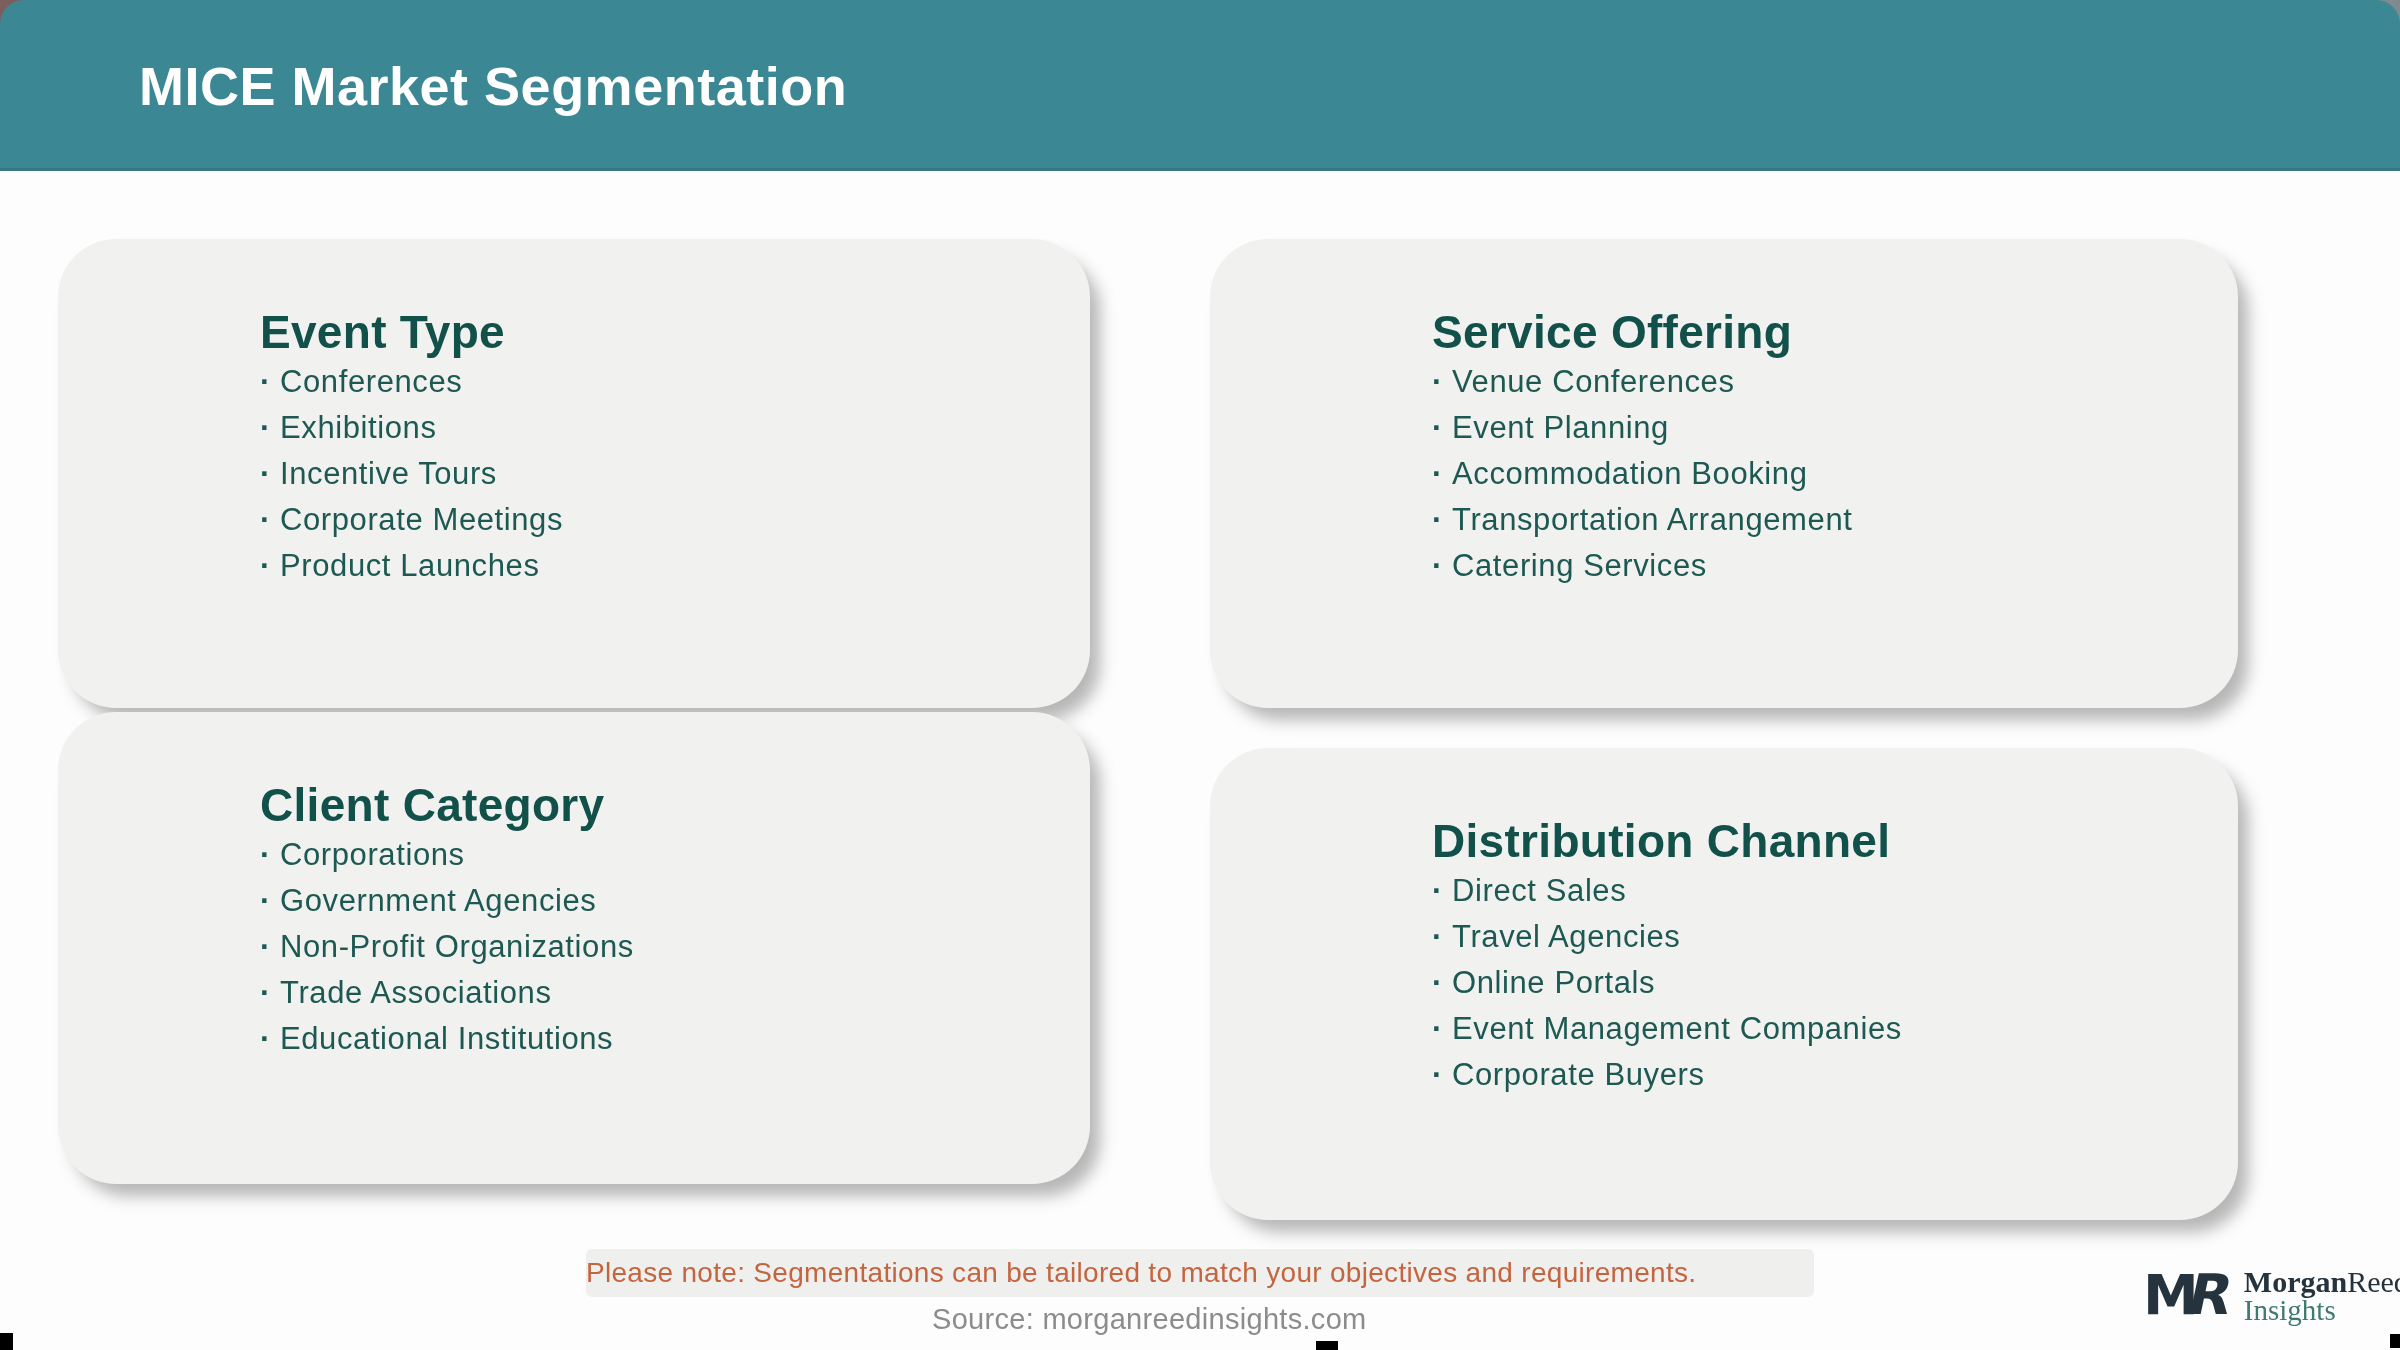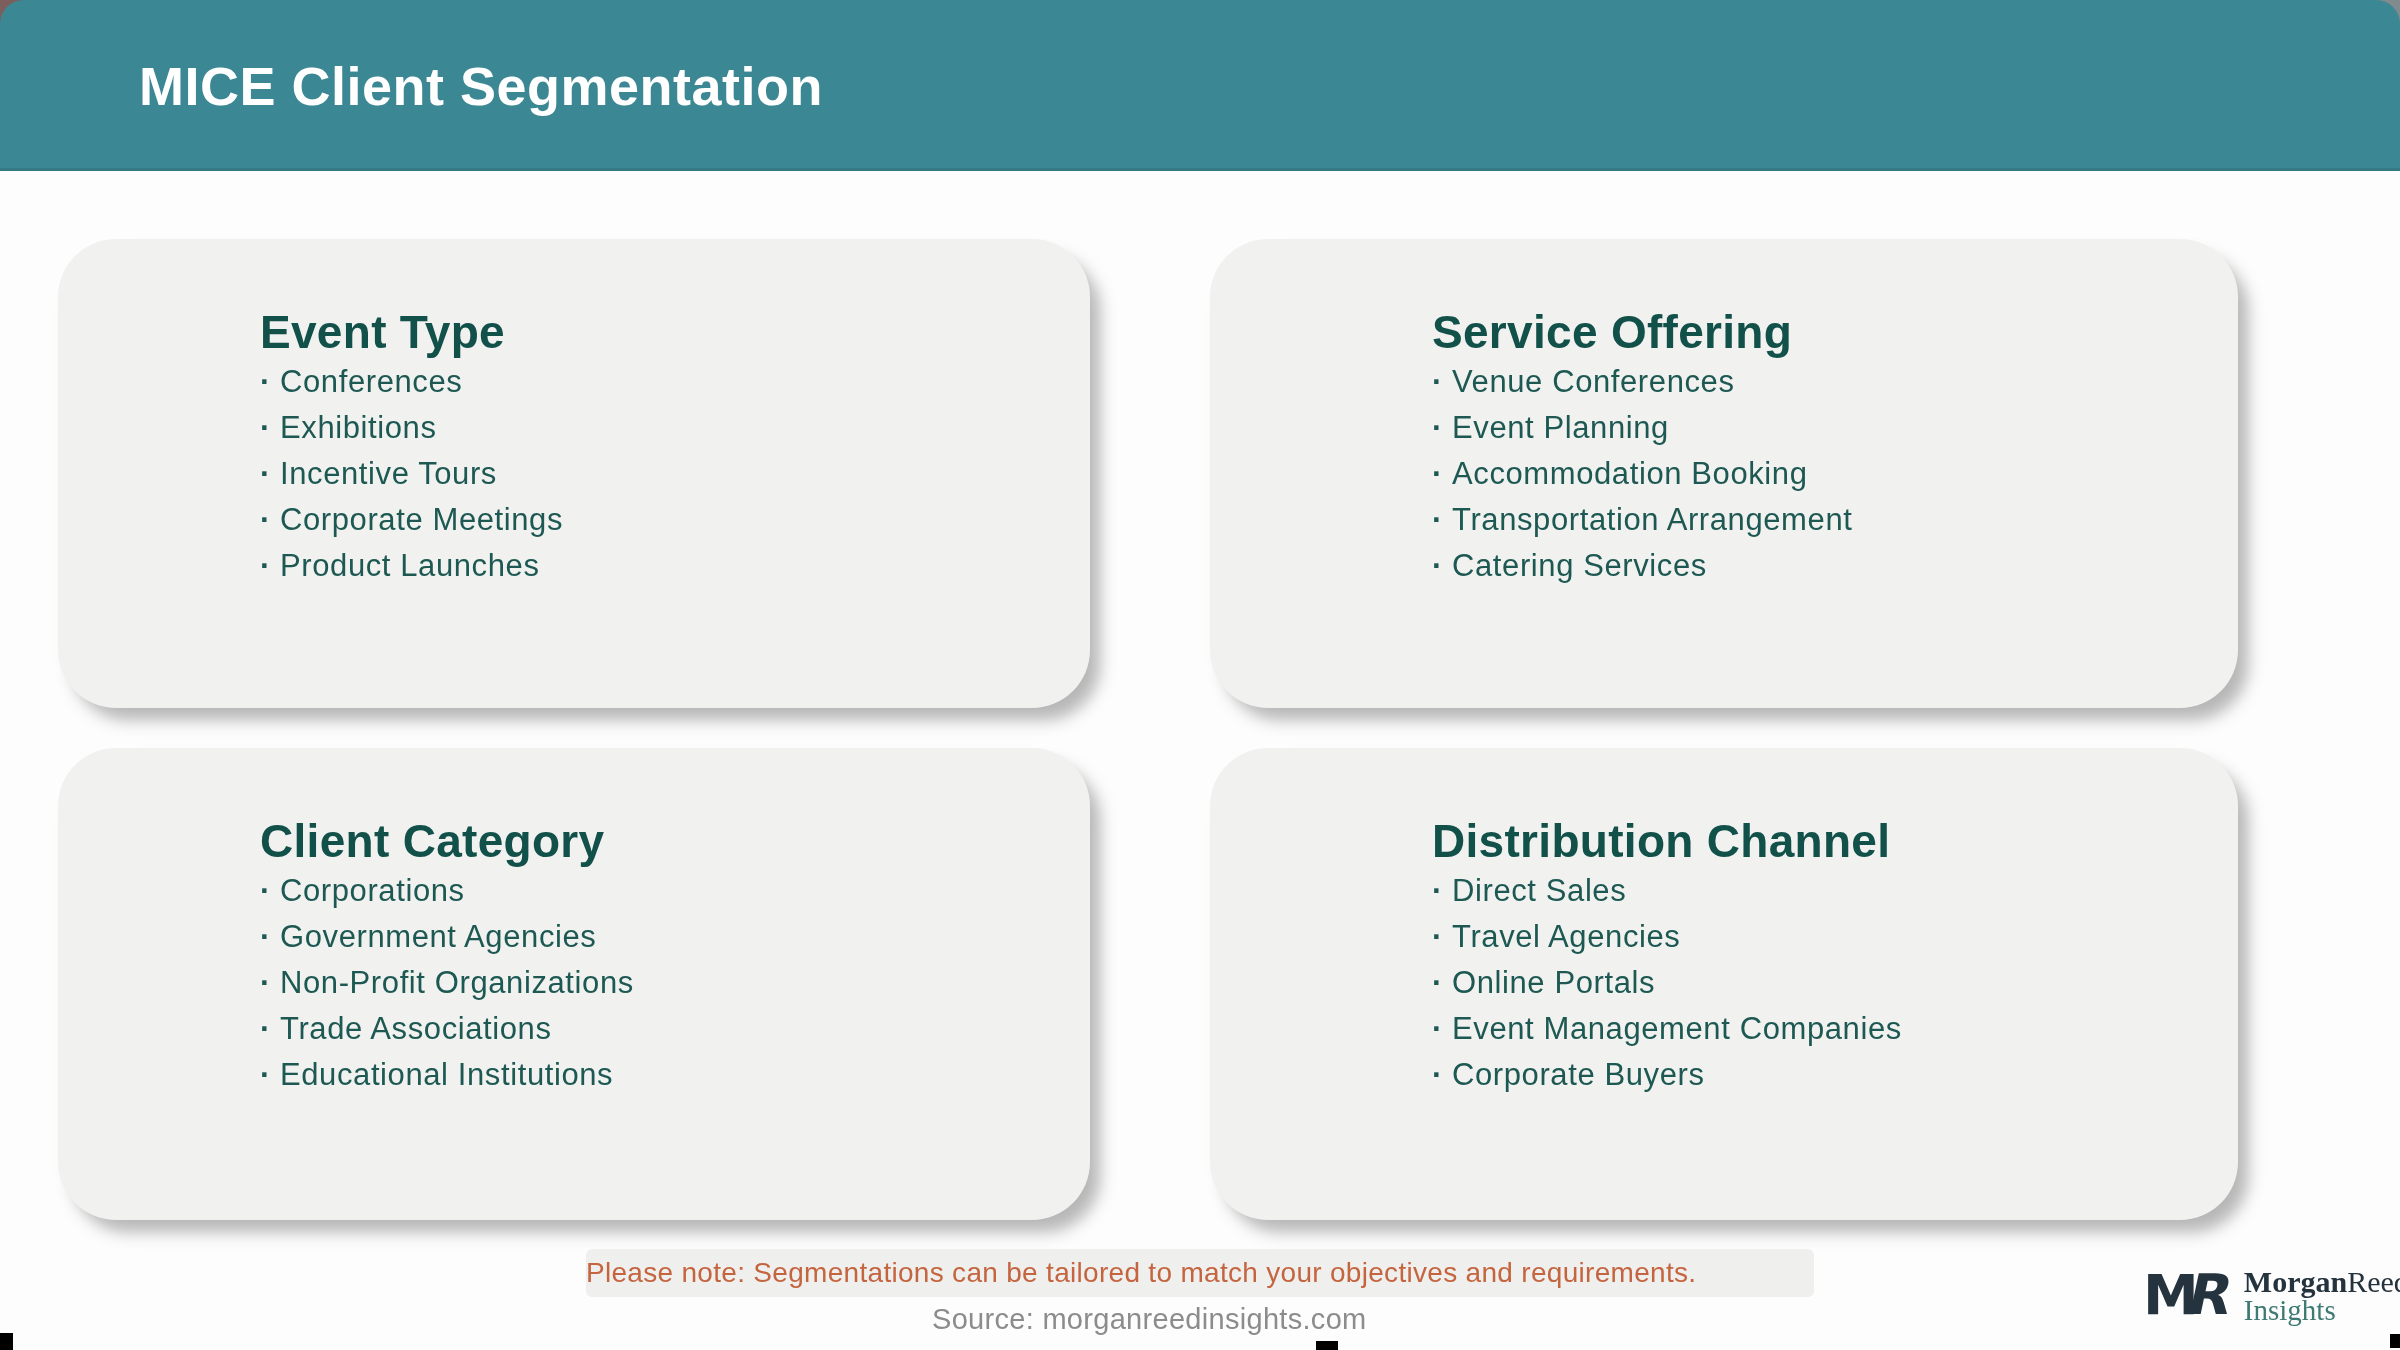--- a/index.html
+++ b/index.html
@@ -44,21 +44,21 @@
 
   .card{
     position:absolute;
     background:var(--card-bg);
     border-radius:58px;
     box-shadow:12px 14px 16px -2px rgba(105,105,105,0.48);
     z-index:1;
   }
   .card.c1{left:58px;  top:239px; width:1032px; height:469px;}
   .card.c2{left:1210px;top:239px; width:1028px; height:469px;}
-  .card.c3{left:58px;  top:748px; width:1032px; height:472px;}
+  .card.c3{left:58px;  top:712px; width:1032px; height:472px;}
   .card.c4{left:1210px;top:748px; width:1028px; height:472px;}
 
   .card-inner{padding-top:66px;}
   .c1 .card-inner,.c3 .card-inner{padding-left:202px;}
   .c2 .card-inner,.c4 .card-inner{padding-left:222px;}
 
   .card h2{
     color:var(--heading-text);
     font-size:46px;
     font-weight:800;
@@ -141,21 +141,21 @@
   .artifact.a-mid{left:1316px;top:1341px;width:22px;height:9px;}
   .artifact.a-right{left:2390px;top:1334px;width:10px;height:14px;}
 </style>
 </head>
 <body>
 
 <div class="corner-sliver left"></div>
 <div class="corner-sliver right"></div>
 
 <header class="header">
-  <h1>MICE Client Segmentation</h1>
+  <h1>MICE Market Segmentation</h1>
 </header>
 
 <section class="card c1">
   <div class="card-inner">
     <h2>Event Type</h2>
     <ul>
       <li>Conferences</li>
       <li>Exhibitions</li>
       <li>Incentive Tours</li>
       <li>Corporate Meetings</li>

